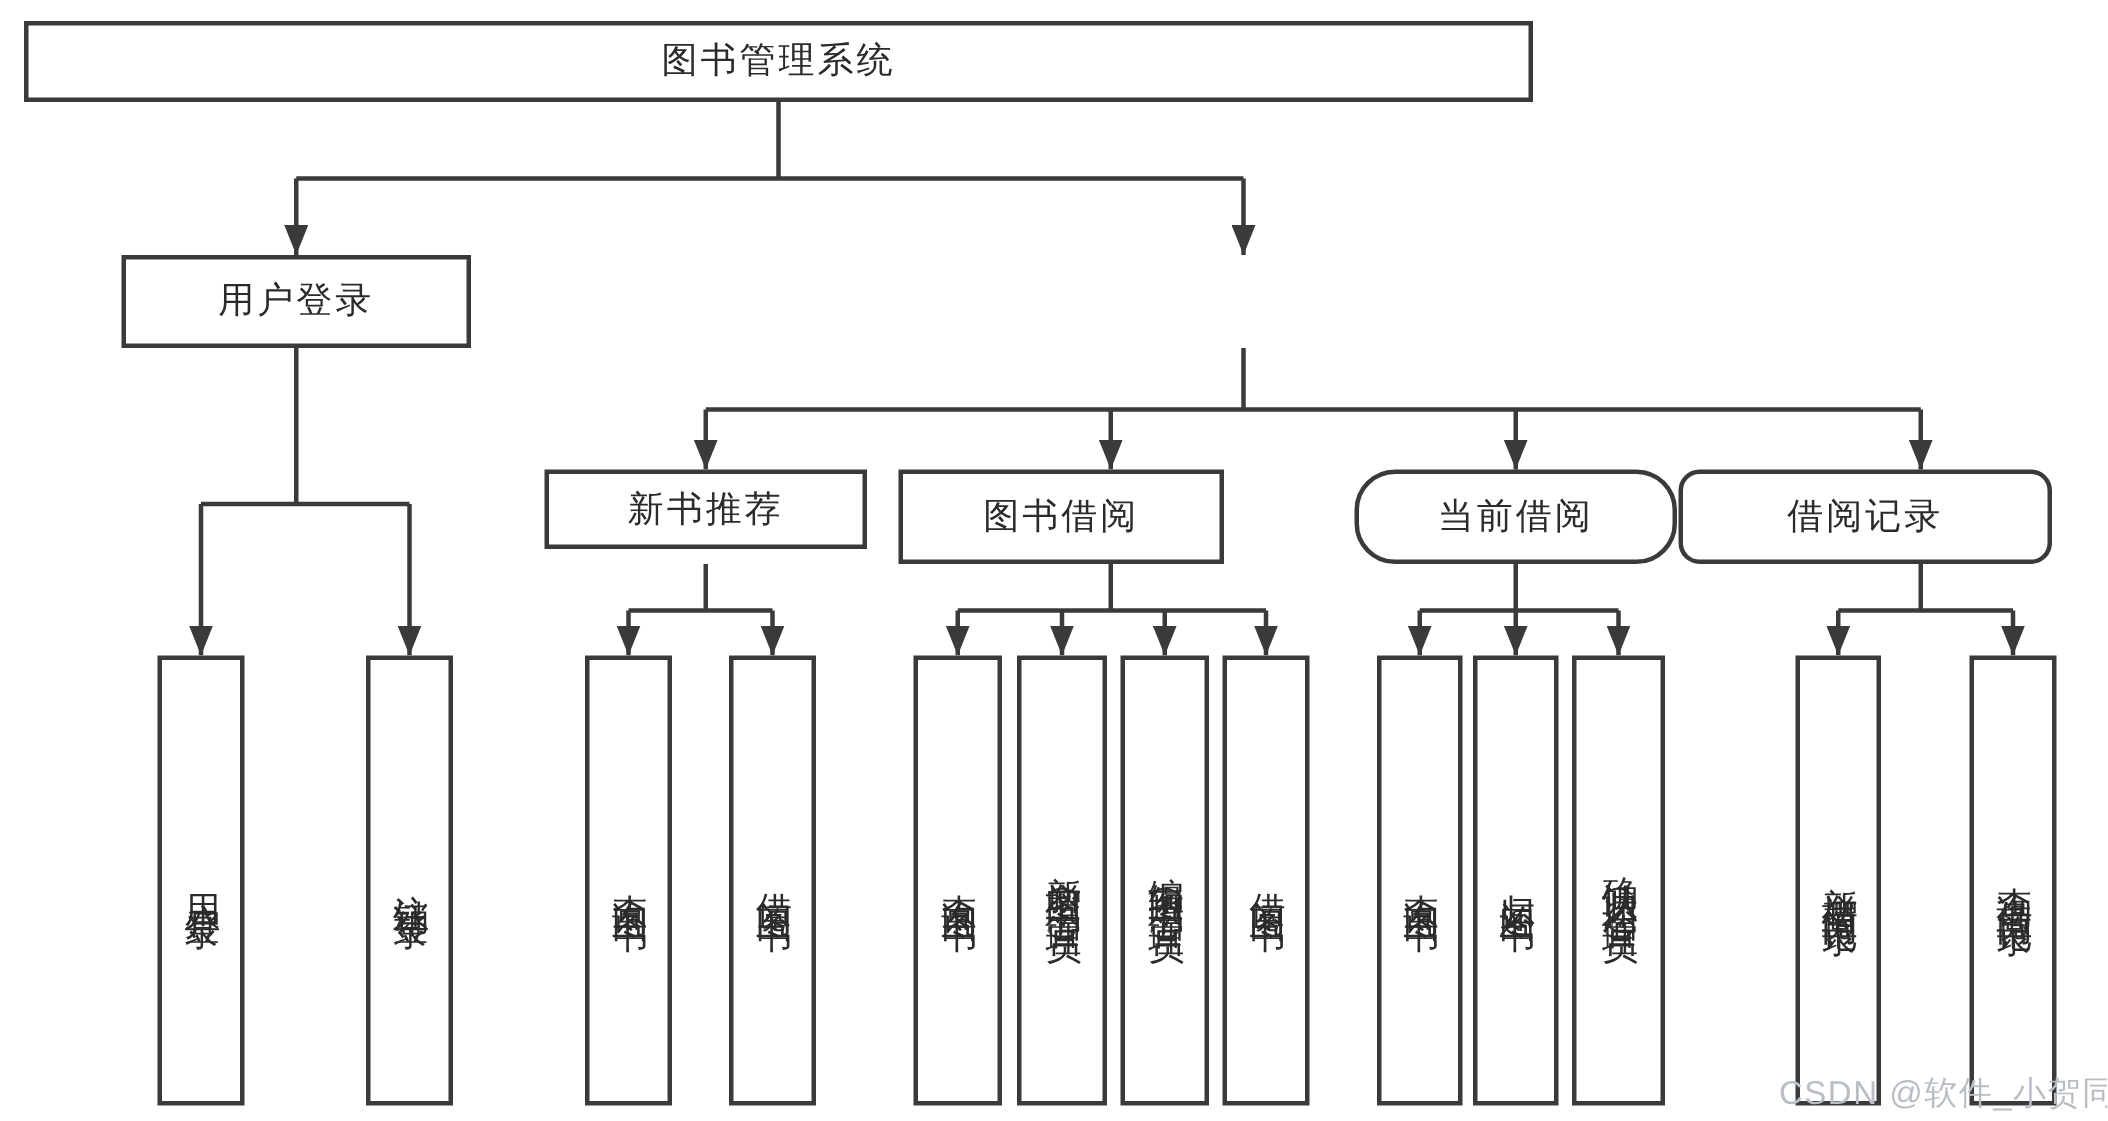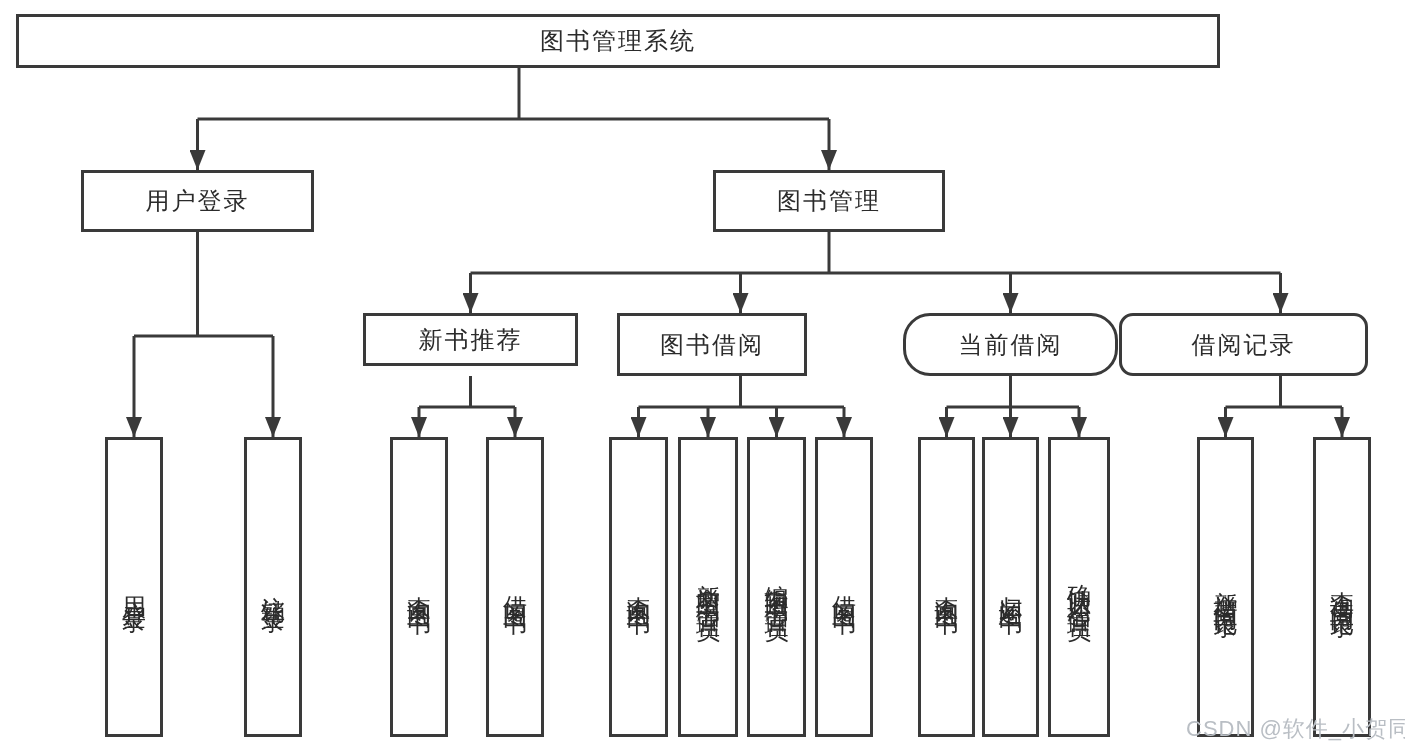--- a/index.html
+++ b/index.html
@@ -39,27 +39,27 @@
   }
   .vtext {
     writing-mode: vertical-rl;
     text-orientation: mixed;
     font-size: 24px;
     letter-spacing: 5px;
     line-height: 1;
     white-space: nowrap;
   }
   
-  .n-root   { left: 16px;   top: 14px;  width: 1204px; height: 54px; }
+  .n-root   { left: 16px;   top: 14px;  width: 1006px; height: 54px; }
   
   .n-login  { left: 81px;   top: 170px; width: 233px;  height: 62px; }
   .n-mgmt   { left: 713px;  top: 170px; width: 232px;  height: 62px; }
   
   .n-g0     { left: 363px;  top: 313px; width: 215px;  height: 53px; }
-  .n-g1     { left: 617px;  top: 313px; width: 190px;  height: 63px; }
+  .n-g1     { left: 599px;  top: 313px; width: 217px;  height: 63px; }
   .n-g2     { left: 903px;  top: 313px; width: 215px;  height: 63px; border-radius: 27px; }
   .n-g3     { left: 1119px; top: 313px; width: 249px;  height: 63px; border-radius: 14px; }
   
   .leaf     { top: 437px; height: 300px; }
   .l-a0 { left: 105px;  width: 58px; }
   .l-a1 { left: 244px;  width: 58px; }
   .l-b0 { left: 390px;  width: 58px; }
   .l-b1 { left: 486px;  width: 58px; }
   .l-c0 { left: 609px;  width: 59px; }
   .l-c1 { left: 678px;  width: 60px; }
@@ -132,21 +132,20 @@
       <path d="M1280.5 376 V407"></path>
       <path d="M1225.5 407 H1342"></path>
       <path d="M1225.5 407 V437" marker-end="url(#arw)"></path>
       <path d="M1342 407 V437" marker-end="url(#arw)"></path>
     </g>
   </svg>
 
   <div class="box n-root">图书管理系统</div>
 
   <div class="box n-login">用户登录</div>
-  <div class="box n-mgmt">图书管理</div>
 
   <div class="box n-g0">新书推荐</div>
   <div class="box n-g1">图书借阅</div>
   <div class="box n-g2">当前借阅</div>
   <div class="box n-g3">借阅记录</div>
 
   <div class="box leaf l-a0">
     <span class="vtext">用户登录</span>
   </div>
   <div class="box leaf l-a1">

